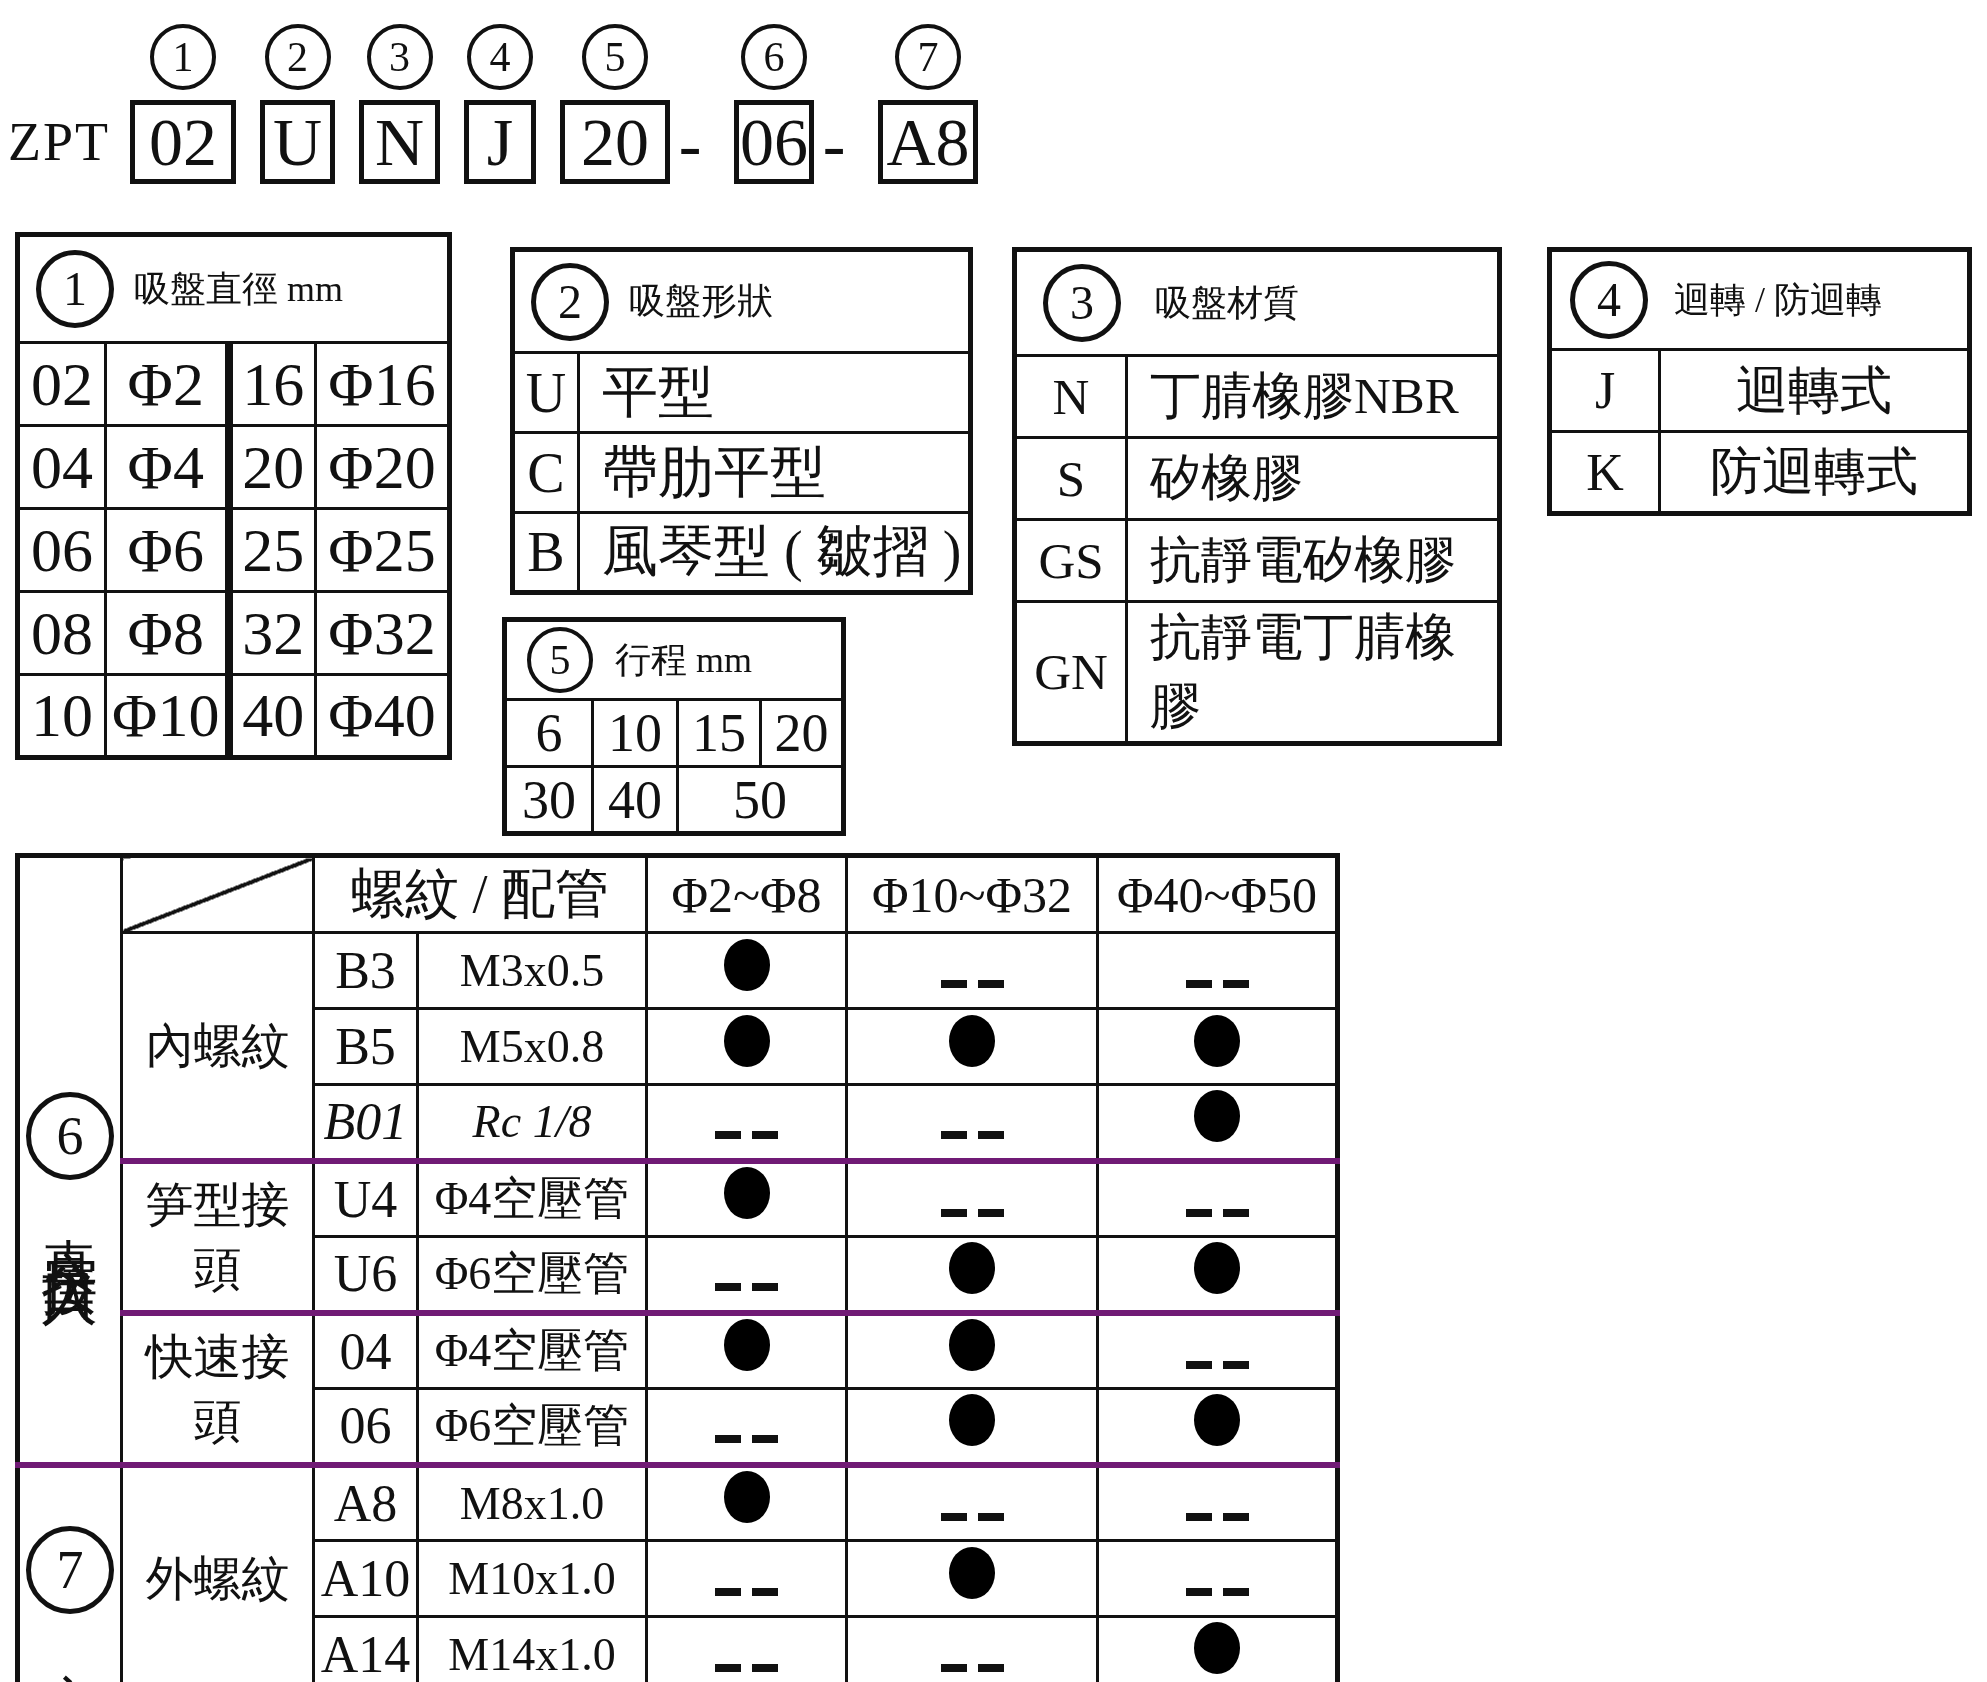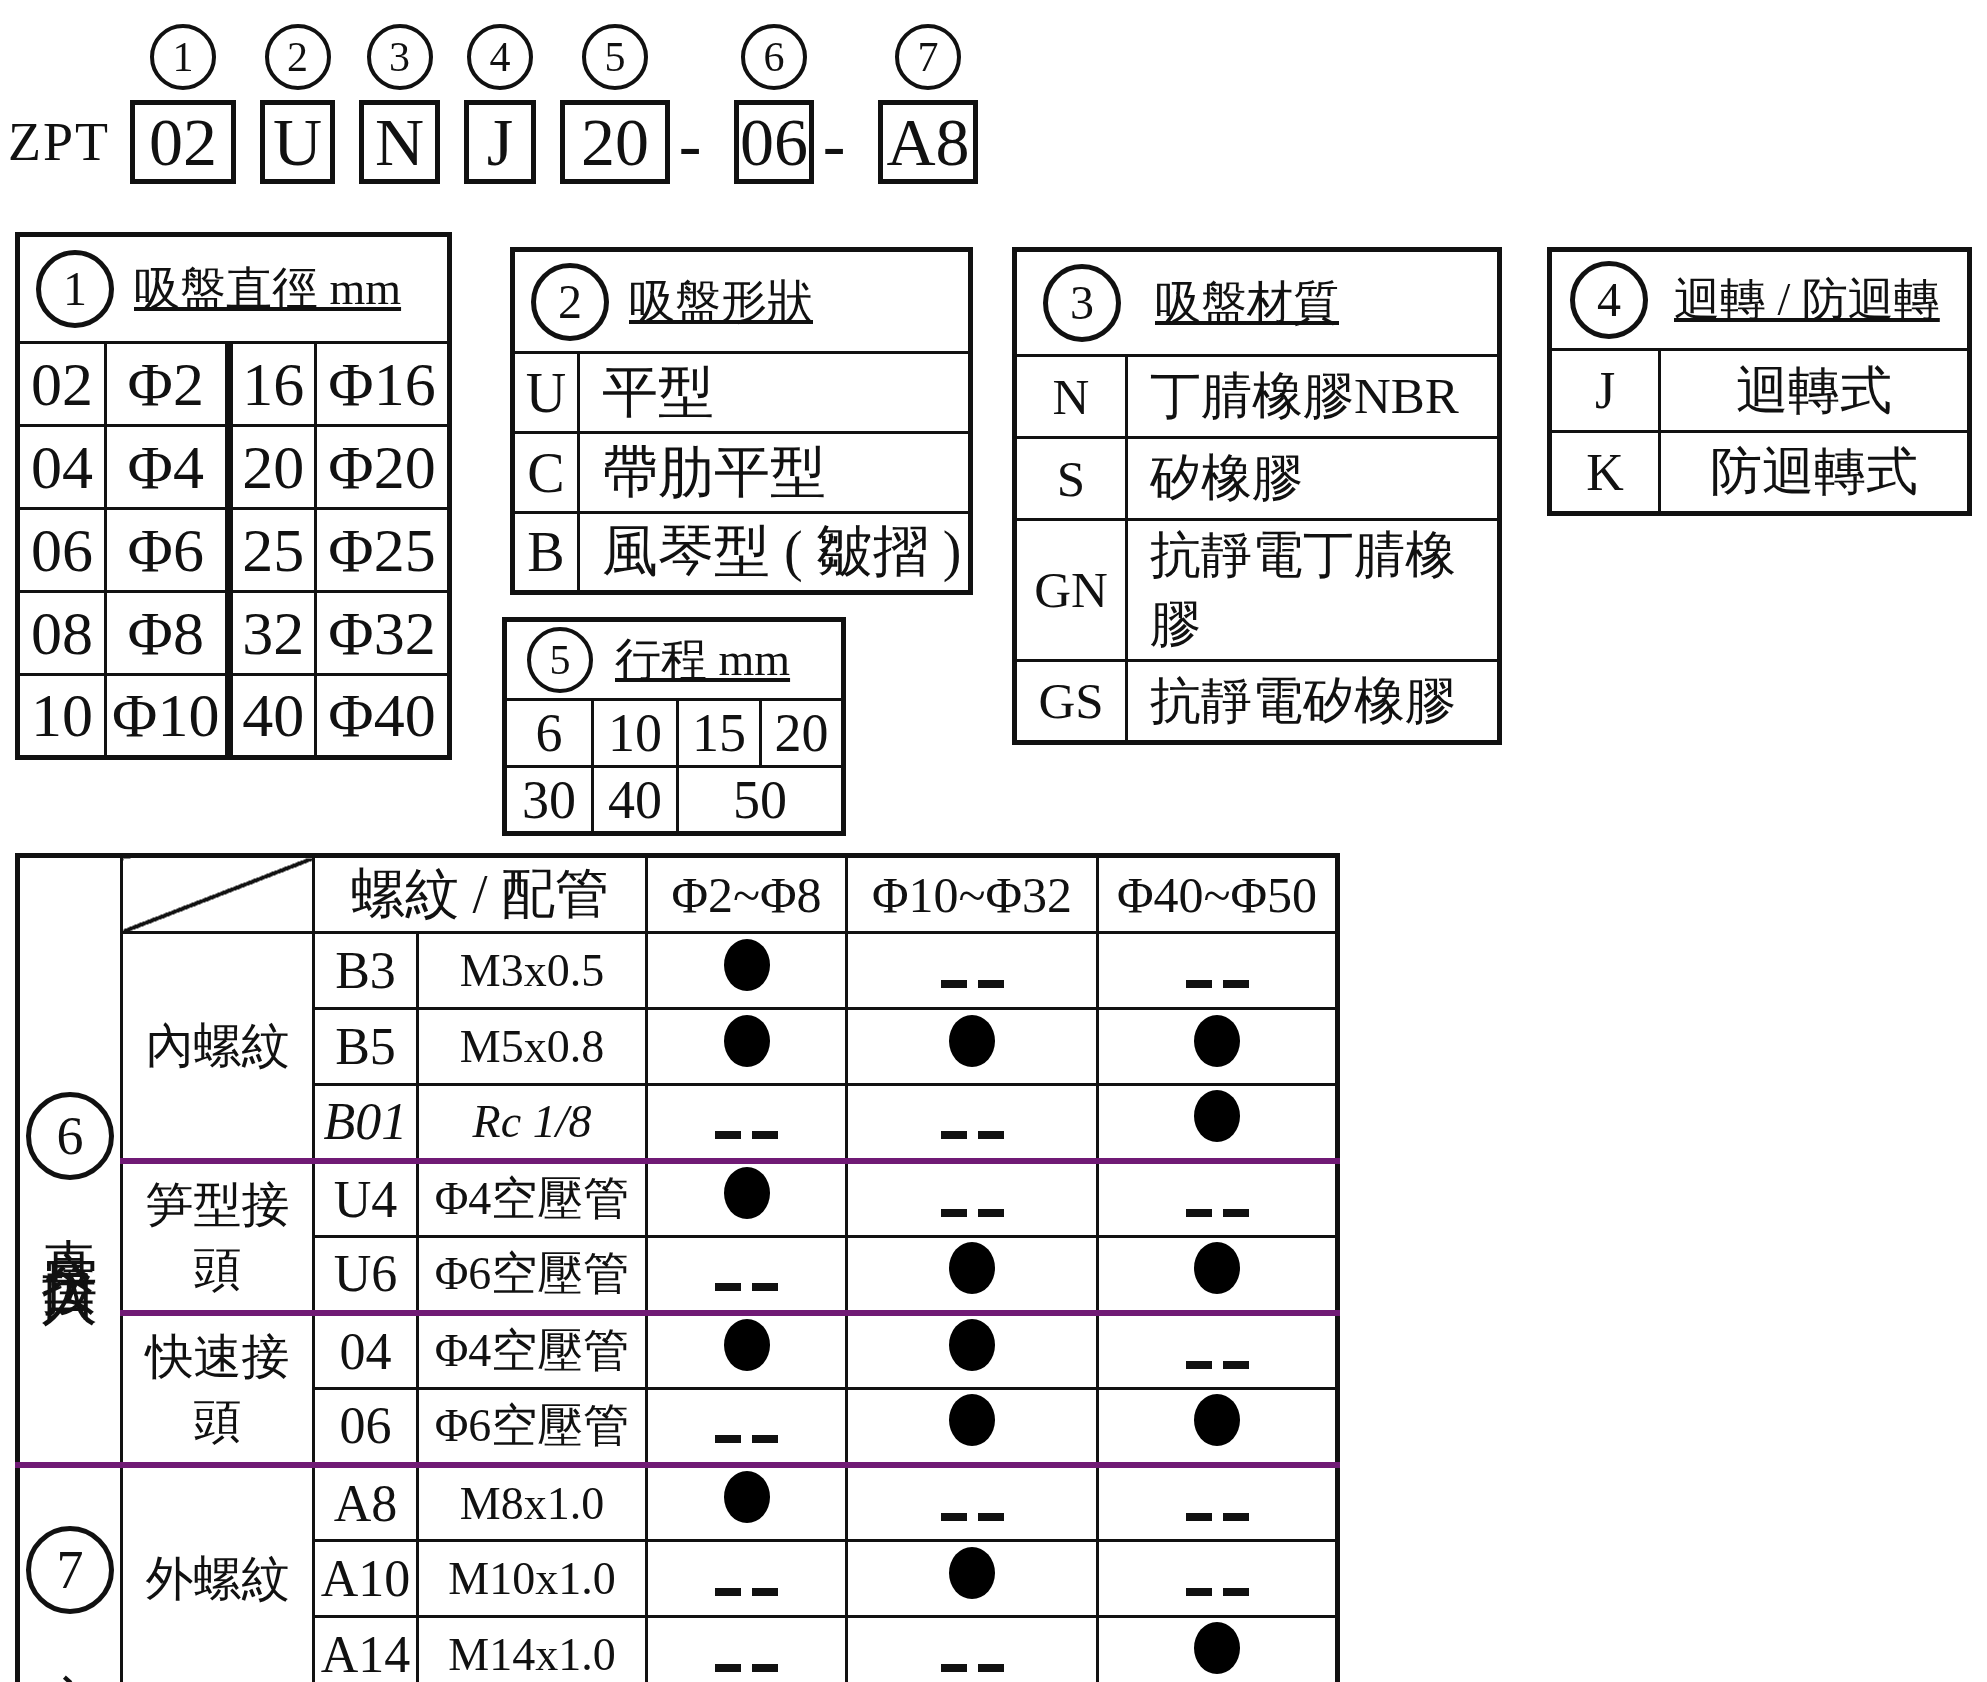--- a/index.html
+++ b/index.html
@@ -12,21 +12,21 @@
   }
 
   
   table.tbl { position: absolute; border-collapse: collapse; table-layout: fixed; }
   table.tbl td, table.tbl th {
     border: 3px solid #111; padding: 0; text-align: center;
     vertical-align: middle; font-weight: normal; overflow: hidden;
   }
   table.tbl { border: 5px solid #111; }
   .hdflex { display: flex; align-items: center; gap: 20px; padding-left: 16px; }
-  .hdtitle { font-size: 46px; white-space: nowrap; text-decoration: underline; }
+  .hdtitle { font-size: 36px; white-space: nowrap; }
 
   
   .circ {
     border: 5px solid #111; border-radius: 50%; flex: none;
     display: inline-flex; align-items: center; justify-content: center;
     line-height: 1; background: #fff;
   }
   .circ.small { width: 66px; height: 66px; font-size: 42px; border-width: 4px; }
   .circ.mid   { width: 78px; height: 78px; font-size: 48px; }
   .circ.big   { width: 88px; height: 88px; font-size: 54px; }
@@ -213,26 +213,26 @@
     <tbody>
         <tr style="height: 82px;">
           <td>N</td>
           <td class="lbl-left">丁腈橡膠NBR</td>
         </tr>
         <tr style="height: 82px;">
           <td>S</td>
           <td class="lbl-left">矽橡膠</td>
         </tr>
         <tr style="height: 82px;">
+          <td>GS</td>
+          <td class="lbl-left">抗靜電矽橡膠</td>
+        </tr>
+        <tr style="height: 82px;">
           <td>GN</td>
           <td class="lbl-left">抗靜電丁腈橡膠</td>
-        </tr>
-        <tr style="height: 82px;">
-          <td>GS</td>
-          <td class="lbl-left">抗靜電矽橡膠</td>
         </tr>
       </tbody>
   </table>
 
   <table class="tbl" id="t4">
     <colgroup>
         <col style="width:110px">
         <col style="width:310px">
       </colgroup>
     <thead>

